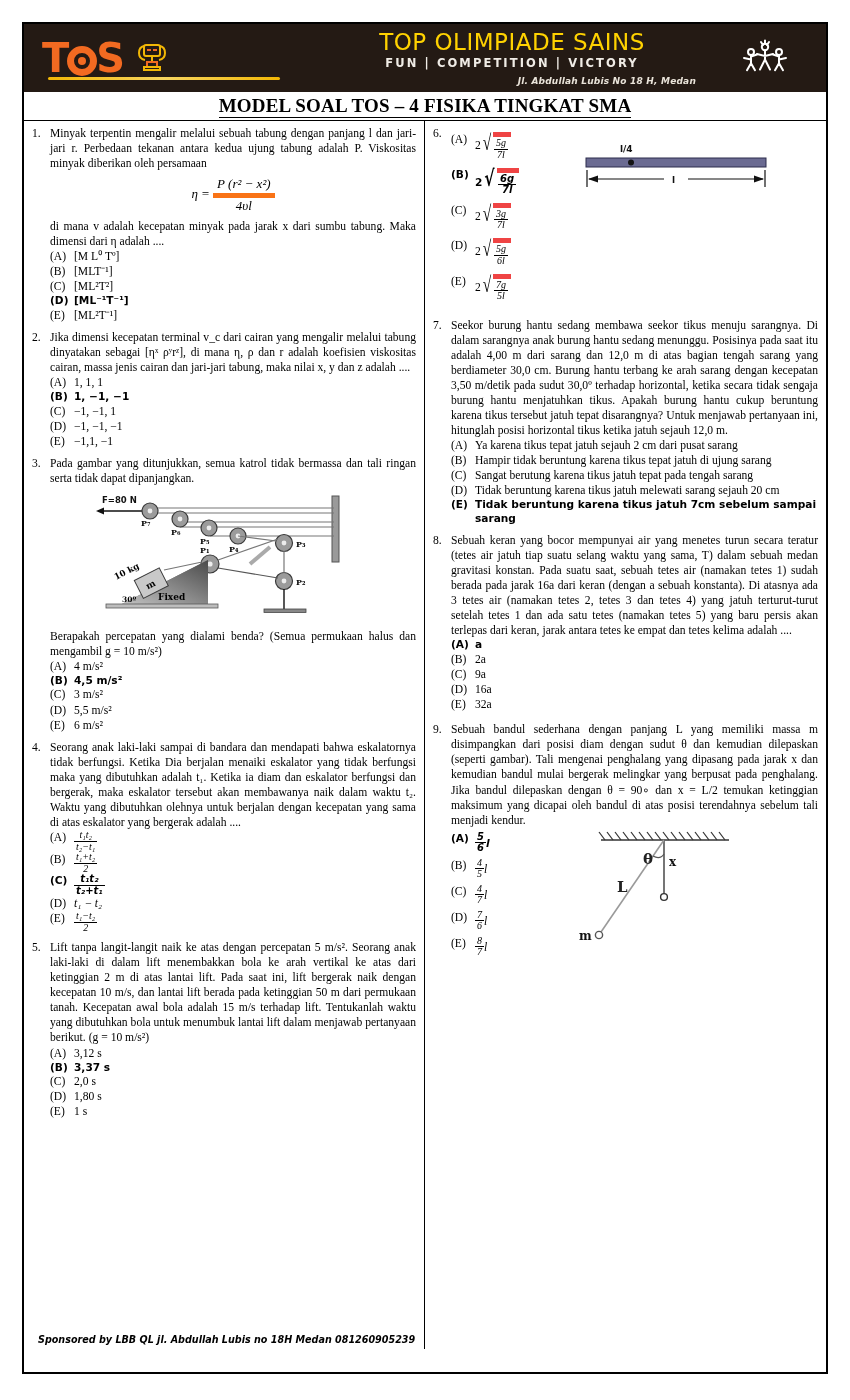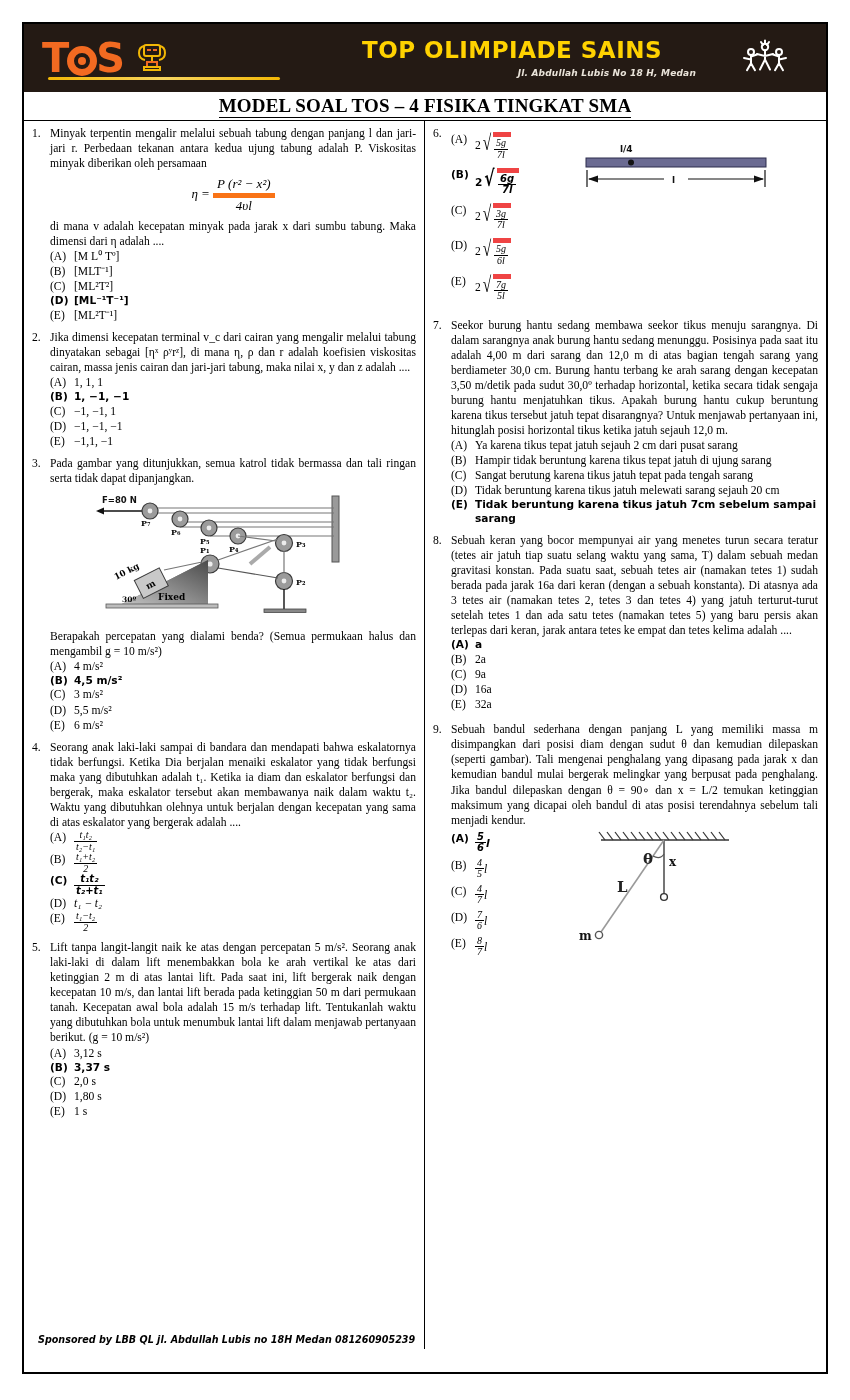--- a/index.html
+++ b/index.html
@@ -72,21 +72,21 @@
     background: linear-gradient(to right,#f2b705,#f7d560,#f2b705);
     border-radius: 2px;
   }
   .banner-center {
     flex: 1 1 auto;
     text-align: center;
     padding-left: 10px;
   }
   .banner-title {
     font-family: "DejaVu Sans", sans-serif;
-    font-weight: 700;
+    font-weight: 400;
     font-size: 23px;
     color: #ffd200;
     letter-spacing: .5px;
     line-height: 1.05;
   }
   .banner-sub {
     font-family: "DejaVu Sans", sans-serif;
     font-weight: 700;
     font-size: 11.5px;
     color: #f0ece6;
@@ -237,20 +237,21 @@
               <rect x="15" y="24" width="10" height="5" stroke="#f26a21"></rect>
               <rect x="12" y="29" width="16" height="3" stroke="#f2b705"></rect>
             </g>
           </svg>
         </div>
         <div class="logo-underline"></div>
       </div>
 
       <div class="banner-center">
         <div class="banner-title">TOP OLIMPIADE SAINS</div>
+        <div class="banner-sub">FUN | COMPETITION | VICTORY</div>
         <div class="banner-addr">Jl. Abdullah Lubis No 18 H, Medan</div>
       </div>
 
       <div class="banner-right">
         <svg width="52" height="40" viewBox="0 0 52 40">
           <g stroke="#ffffff" stroke-width="2" fill="none" stroke-linecap="round">
             <circle cx="26" cy="9" r="3.2"></circle>
             <path d="M26 12.5 v9 M26 21.5 l-5 10 M26 21.5 l5 10 M18 16 l8 2 8 -2"></path>
             <path d="M22 4 l2 3 M26 2.5 v3.2 M30 4 l-2 3"></path>
             <circle cx="12" cy="14" r="3"></circle>

